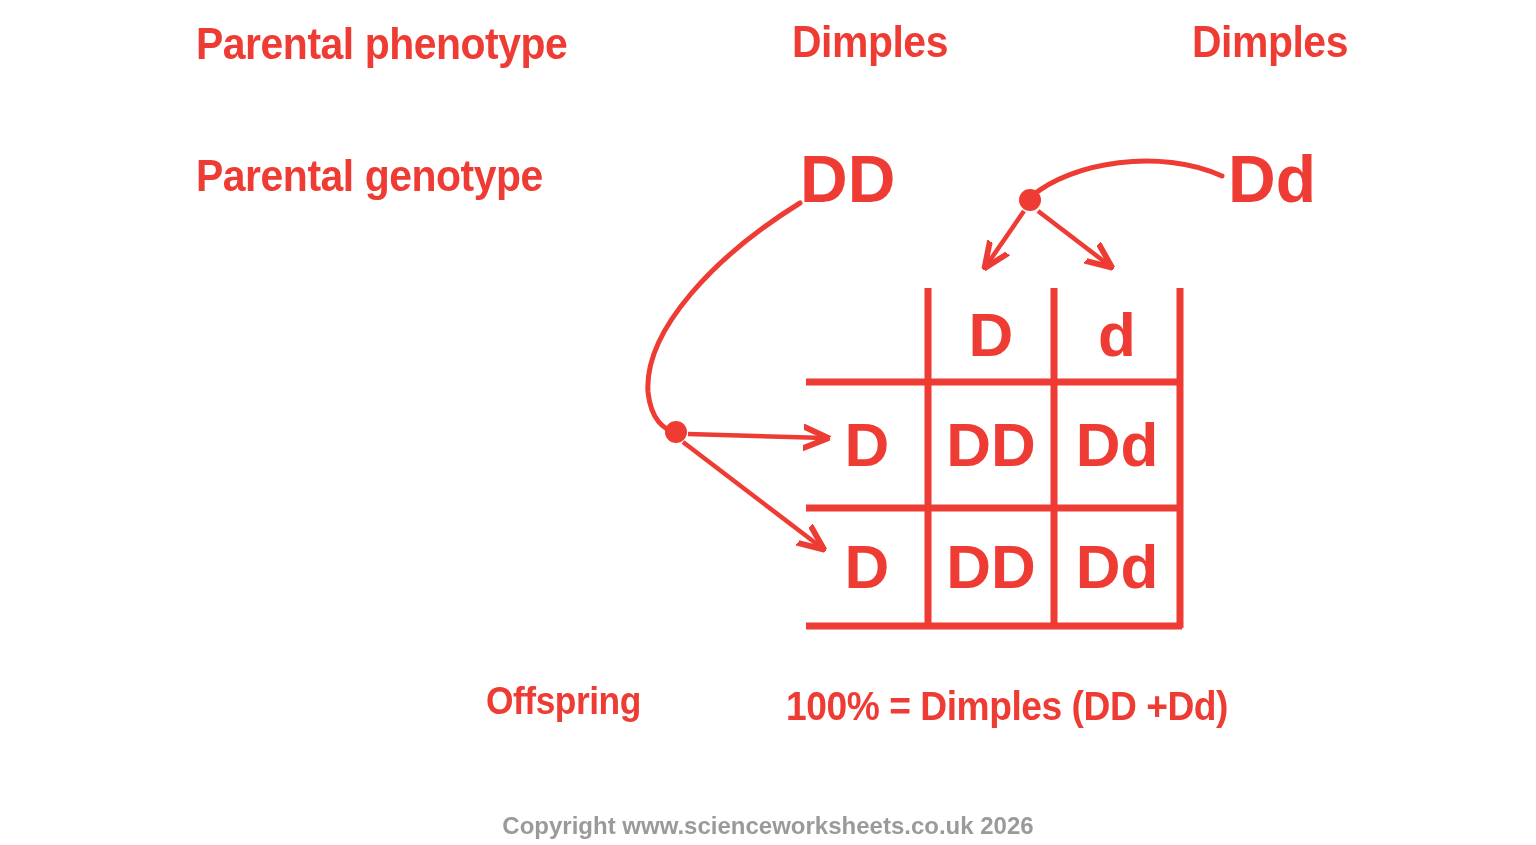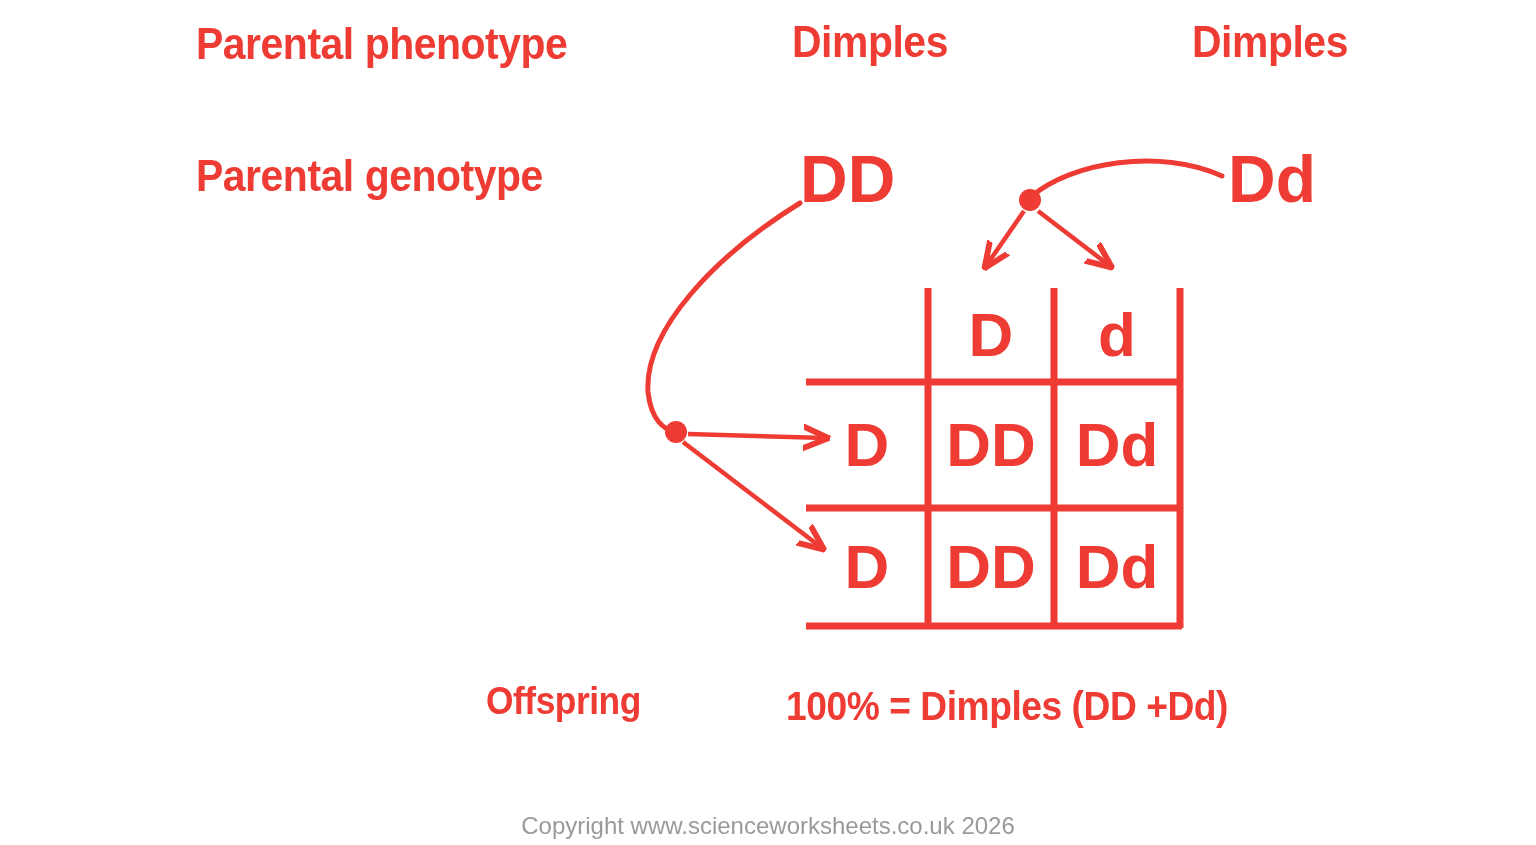--- a/index.html
+++ b/index.html
@@ -51,21 +51,21 @@
 
   #copyright {
     position: absolute;
     left: 0;
     top: 812px;
     width: 1536px;
     text-align: center;
     color: #9a9a9a;
     font-size: 24px;
     font-family: "Liberation Sans", sans-serif;
-    font-weight: normal;
+    font-weight: bold;
   }
 
   
   #punnett { position: absolute; left: 0; top: 0; width: 1536px; height: 845px; }
 
   .sq-cell {
     position: absolute;
     display: flex;
     align-items: center;
     justify-content: center;

